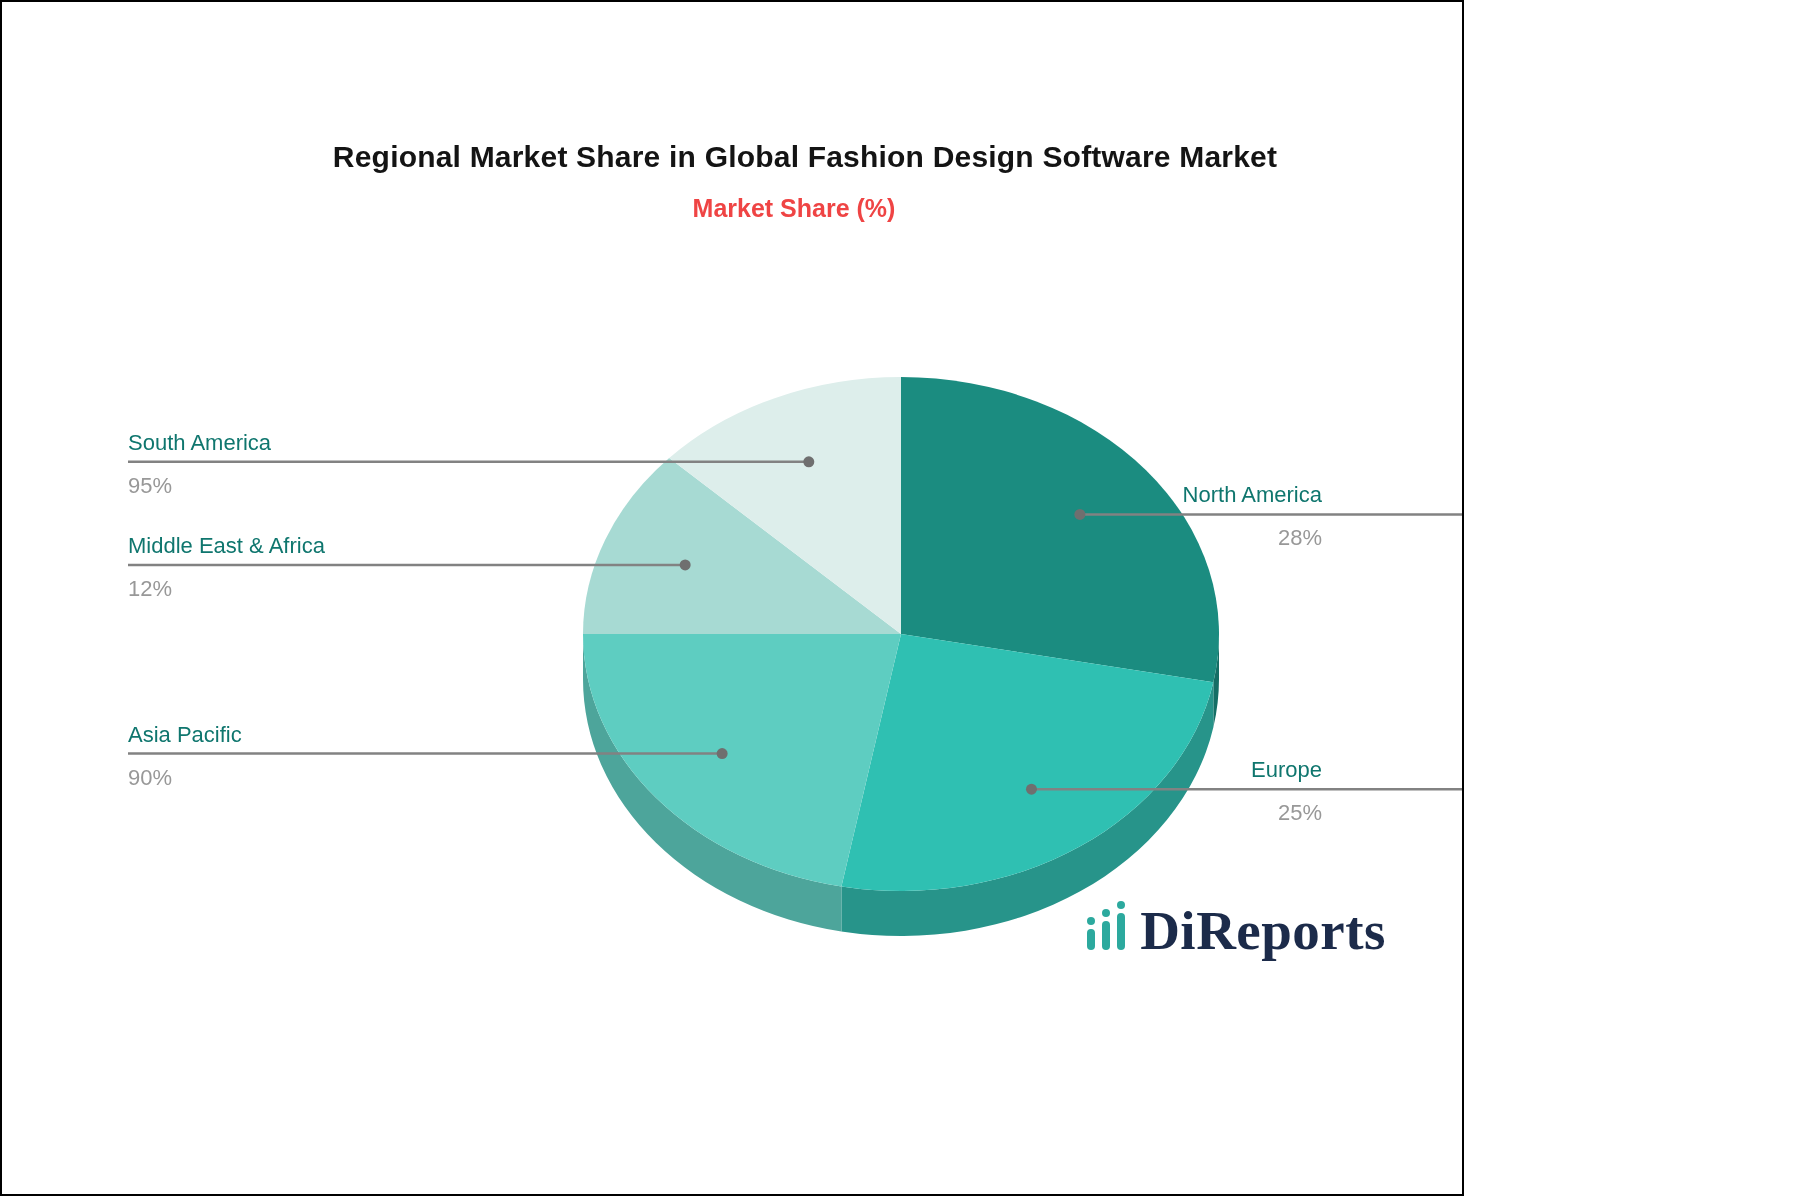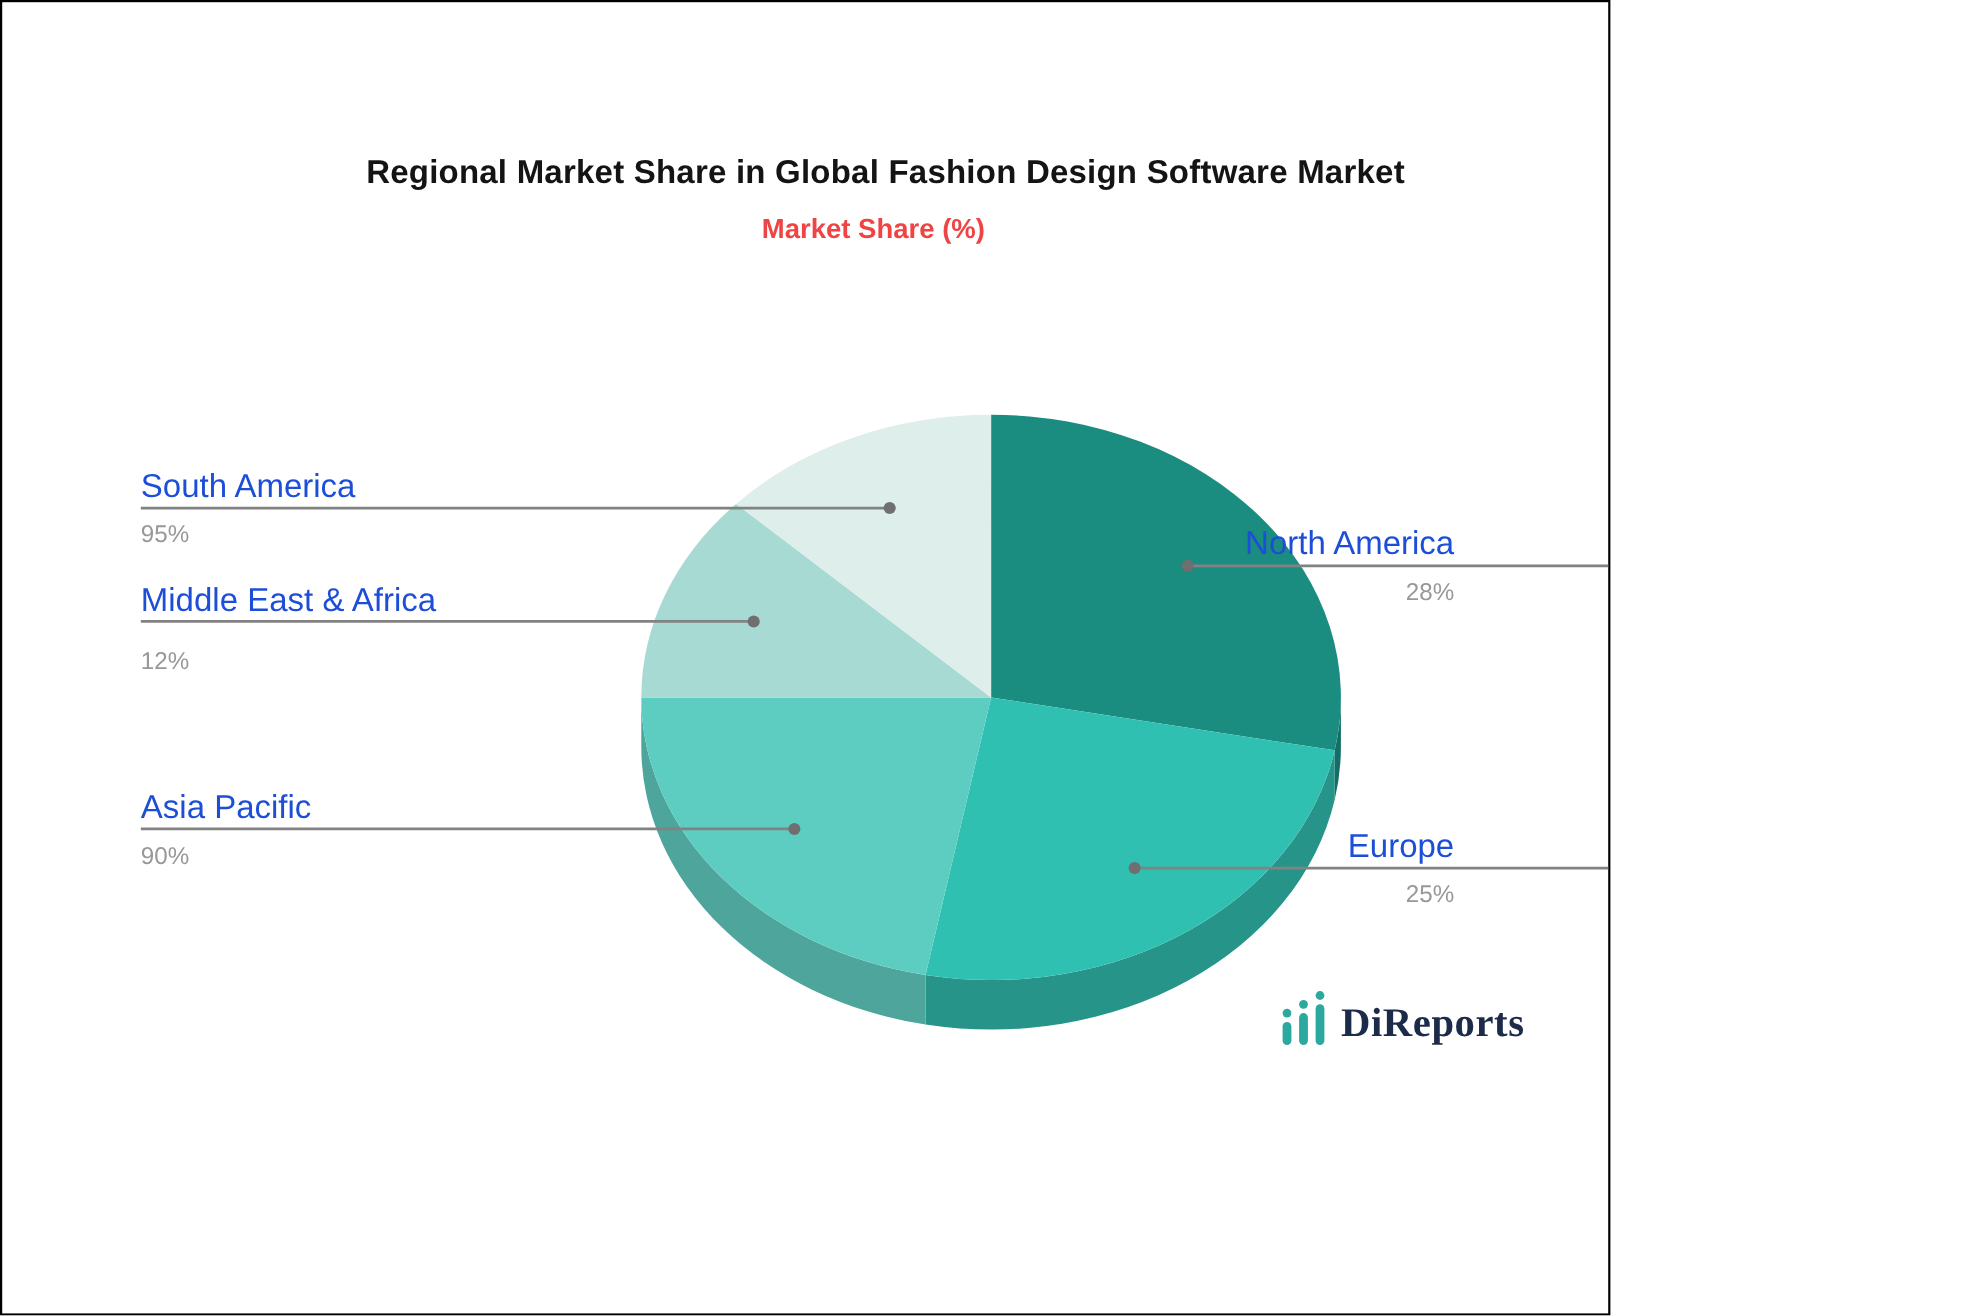--- a/index.html
+++ b/index.html
@@ -22,41 +22,41 @@
   .chart-subtitle{
     position:absolute;
     left:792px;top:192px;
     transform:translateX(-50%);
     font-size:25px;font-weight:700;color:#ef4444;
     white-space:nowrap;
   }
   #pie-svg{position:absolute;left:0;top:0;}
   .slice-label{
     position:absolute;
-    font-size:30px;color:#1d4ed8;
+    font-size:22px;color:#0f766e;
     white-space:nowrap;line-height:26px;
   }
   .slice-pct{
     position:absolute;
     font-size:22px;color:#989898;
     white-space:nowrap;line-height:26px;
   }
   .align-left{text-align:left;}
   .align-right{text-align:right;}
   .logo{
     position:absolute;
     top:898px;right:76px;
     display:flex;align-items:flex-end;
     height:58px;
   }
   .logo-icon{display:block;margin-right:6px;margin-bottom:4px;}
   .logo-text{
     font-family:"Liberation Serif", serif;
     font-weight:700;
-    font-size:37px;
+    font-size:55px;
     line-height:54px;
     color:#1c2b4a;
     letter-spacing:0.5px;
   }
 </style>
 </head>
 <body>
 
 <div class="stage">
 
@@ -85,21 +85,21 @@
     </svg>
 
   <div id="labels">
       <div class="slice-label align-right" style="top: 480.413px; right: 140px;">North America</div>
       <div class="slice-pct align-right" style="top: 523.413px; right: 140px;">28%</div>
       <div class="slice-label align-right" style="top: 755.169px; right: 140px;">Europe</div>
       <div class="slice-pct align-right" style="top: 798.169px; right: 140px;">25%</div>
       <div class="slice-label align-left" style="top: 719.587px; left: 126px;">Asia Pacific</div>
       <div class="slice-pct align-left" style="top: 762.587px; left: 126px;">90%</div>
       <div class="slice-label align-left" style="top: 530.936px; left: 126px;">Middle East &amp; Africa</div>
-      <div class="slice-pct align-left" style="top: 573.936px; left: 126px; margin-top: 12px;">12%</div>
+      <div class="slice-pct align-left" style="top: 573.936px; left: 126px;">12%</div>
       <div class="slice-label align-left" style="top: 427.82px; left: 126px;">South America</div>
       <div class="slice-pct align-left" style="top: 470.82px; left: 126px;">95%</div>
     </div>
 
   <div class="logo">
     <svg class="logo-icon" width="52" height="54" viewBox="0 0 52 54">
       <circle cx="9" cy="21" r="4" fill="#2ca99e"></circle>
       <rect x="5" y="29" width="8" height="21" rx="4" fill="#2ca99e"></rect>
       <circle cx="24" cy="13" r="4" fill="#2ca99e"></circle>
       <rect x="20" y="21" width="8" height="29" rx="4" fill="#2ca99e"></rect>

